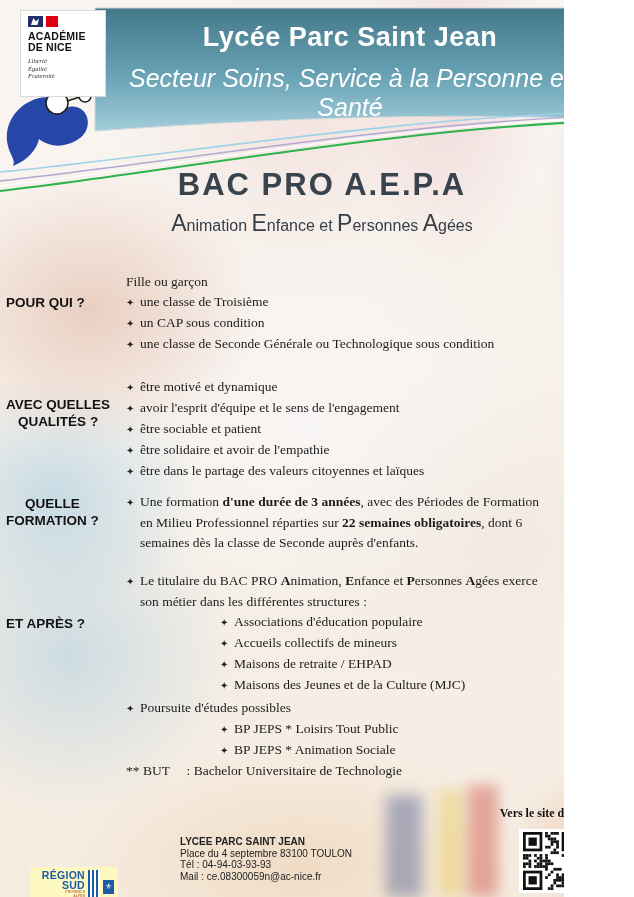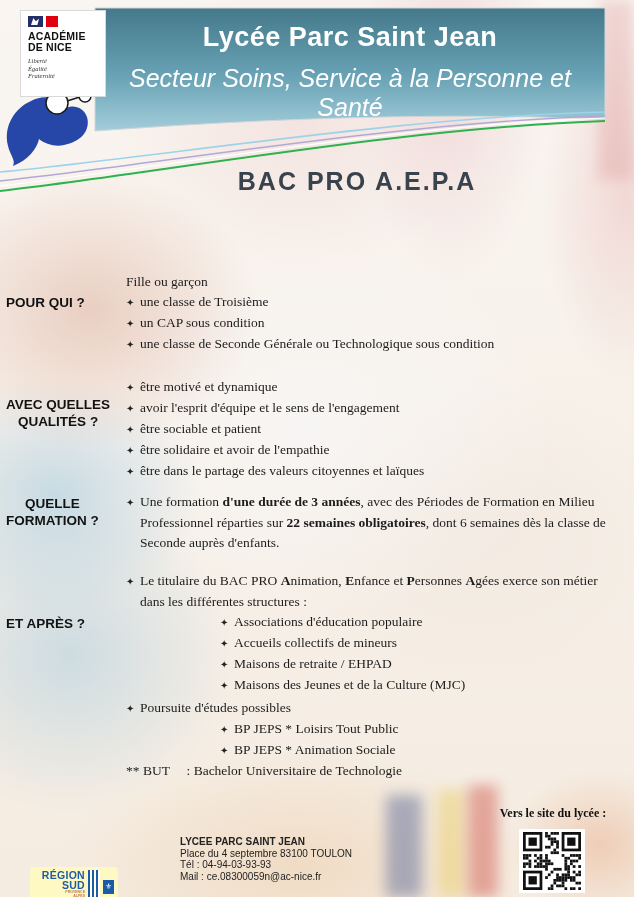--- a/index.html
+++ b/index.html
@@ -1,16 +1,16 @@
 <!DOCTYPE html>
 <html><head>
 <meta charset="utf-8">
 <style>
   html,body{margin:0;padding:0;background:#fff;}
-  .page{position:relative;width:634px;height:897px;overflow:hidden;background:#f7f3ee;
+  .page{position:relative;width:564px;height:897px;overflow:hidden;background:#f7f3ee;
         font-family:"Liberation Sans",sans-serif;}
   
   .bg{position:absolute;inset:0;
     background:
       radial-gradient(240px 200px at 90px 310px, rgba(222,178,160,.55), transparent 70%),
       radial-gradient(260px 210px at 300px 120px, rgba(236,204,204,.40), transparent 72%),
       radial-gradient(140px 300px at 452px 70px,  rgba(222,156,168,.28), transparent 70%),
       radial-gradient(120px 260px at 626px 200px, rgba(228,168,168,.35), transparent 70%),
       radial-gradient(210px 170px at 55px 495px,  rgba(152,198,224,.50), transparent 70%),
       radial-gradient(230px 220px at 70px 655px,  rgba(148,194,220,.42), transparent 72%),
@@ -35,21 +35,21 @@
   .flagrow{display:flex;gap:3px;height:11px;margin-bottom:4px;}
   .flag-b{width:15px;height:11px;background:#232f66;position:relative;}
   .flag-b::after{content:"";position:absolute;left:3px;top:2px;width:8px;height:7px;
     background:#fff;clip-path:polygon(0 100%,30% 0,60% 45%,100% 10%,80% 100%);}
   .flag-r{width:12px;height:11px;background:#e1000f;}
   .acad-name{font-weight:bold;font-size:10.5px;line-height:11px;color:#111;letter-spacing:.2px;}
   .acad-motto{margin-top:4px;font-family:"Liberation Serif",serif;font-style:italic;
     font-size:6.5px;line-height:7.5px;color:#333;}
   
   .main-title{position:absolute;left:80px;right:0;top:167px;text-align:center;
-    font-weight:bold;font-size:25px;letter-spacing:2px;color:#39434d;}
+    font-weight:bold;font-size:31px;letter-spacing:2px;color:#39434d;}
   .main-sub{position:absolute;left:80px;right:0;top:210px;text-align:center;
     font-size:16px;color:#343f49;}
   .main-sub .cap{font-size:23px;}
   
   .sections{position:absolute;left:6px;right:16px;top:258px;}
   .section{display:flex;}
   .s0{margin-top:14px;margin-bottom:22px;}
   .s1{margin-bottom:10px;}
   .s2{margin-bottom:18px;}
   .label-col{flex:0 0 118px;display:flex;align-items:center;justify-content:flex-start;}
@@ -128,20 +128,21 @@
       <div>Liberté</div>
       <div>Égalité</div>
       <div>Fraternité</div>
     </div>
   </div>
 
   <div class="banner-title">Lycée Parc Saint Jean</div>
   <div class="banner-sub">Secteur Soins, Service à la Personne et Santé</div>
 
   <div class="main-title">BAC PRO A.E.P.A</div>
+  <div class="main-sub"><span class="cap">A</span>nimation <span class="cap">E</span>nfance et <span class="cap">P</span>ersonnes <span class="cap">A</span>gées</div>
 
   <div class="sections">
       <div class="section s0">
         <div class="label-col">
           <div class="label-inner">
             <div>POUR QUI ?</div>
           </div>
         </div>
         <div class="items-col">
           <div class="item noblt"><span class="txt">Fille ou garçon</span></div>

